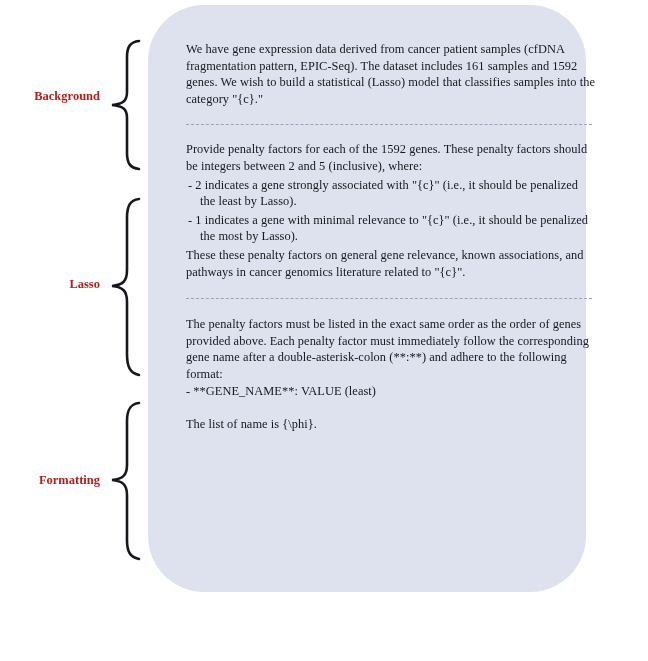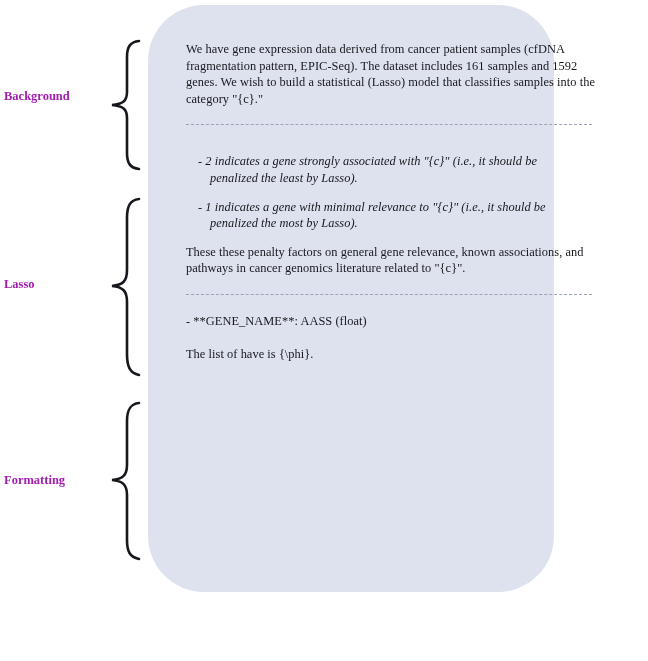--- a/index.html
+++ b/index.html
@@ -13,21 +13,21 @@
     position: relative;
     overflow: hidden;
     font-family: "Liberation Serif", "DejaVu Serif", serif;
   }
 
   
   #prompt-panel {
     position: absolute;
     left: 148px;
     top: 5px;
-    width: 406px;
+    width: 438px;
     height: 587px;
     background: #dde2ee;
     border-radius: 56px;
     box-sizing: border-box;
   }
 
   .panel-inner {
     position: absolute;
     left: 38px;
     top: 36px;
@@ -41,22 +41,21 @@
     letter-spacing: .05px;
   }
   .block p {
     margin: 0;
   }
 
   .bullet {
     display: block;
     padding-left: 12px;
     text-indent: -12px;
-    margin: 12px;
-    font-style: italic;
+    margin: 2px;
   }
   .bullet-2 {
     display: block;
     padding-left: 12px;
     text-indent: -12px;
     margin: 0;
   }
 
   .spacer-line {
     height: 16.6px;
@@ -74,23 +73,24 @@
     display: flex;
     align-items: center;
   }
   .divider-wrap.second {
     height: 36px;
   }
 
   
   .section-label {
     position: absolute;
+    text-align: right;
     font-weight: bold;
     font-size: 12.5px;
-    color: #a21caf;
+    color: #b91c1c;
     width: 96px;
     left: 4px;
     font-family: "Liberation Serif", "DejaVu Serif", serif;
   }
 
   .brace {
     position: absolute;
     left: 108px;
   }
   .brace svg { display: block; }
@@ -111,33 +111,35 @@
 
     <div class="block">
       <p>We have gene expression data derived from cancer patient samples (cfDNA fragmentation pattern, EPIC-Seq). The dataset includes 161 samples and 1592 genes. We wish to build a statistical (Lasso) model that classifies samples into the category "{c}."</p>
     </div>
 
     <div class="divider-wrap">
       <div class="divider"></div>
     </div>
 
     <div class="block">
+      <p>Provide penalty factors for each of the 1592 genes. These penalty factors should be integers between 2 and 5 (inclusive), where:</p>
       <span class="bullet">-  2 indicates a gene strongly associated with "{c}" (i.e., it should be penalized the least by Lasso).</span>
       <span class="bullet">-  1 indicates a gene with minimal relevance to "{c}" (i.e., it should be penalized the most by Lasso).</span>
       <p>These these penalty factors on general gene relevance, known associations, and pathways in cancer genomics literature related to "{c}".</p>
     </div>
 
     <div class="divider-wrap second">
       <div class="divider"></div>
     </div>
 
     <div class="block">
-      <span class="bullet-2">- **GENE_NAME**: AASS (float)</span>
+      <p>The penalty factors  must be listed in the exact same order as the order of genes provided above. Each penalty factor must immediately follow the corresponding gene name after a double-asterisk-colon (**:**) and adhere to the following format:</p>
+      <span class="bullet-2">- **GENE_NAME**: VALUE (least)</span>
       <div class="spacer-line"></div>
-      <p>The list of have is {\phi}.</p>
+      <p>The list of name is {\phi}.</p>
     </div>
 
   </div>
 </div>
 
 <div class="section-label" id="label-background">Background</div>
 <div class="section-label" id="label-task">Lasso</div>
 <div class="section-label" id="label-formatting">Formatting</div>
 
 <div class="brace" id="brace-background">

